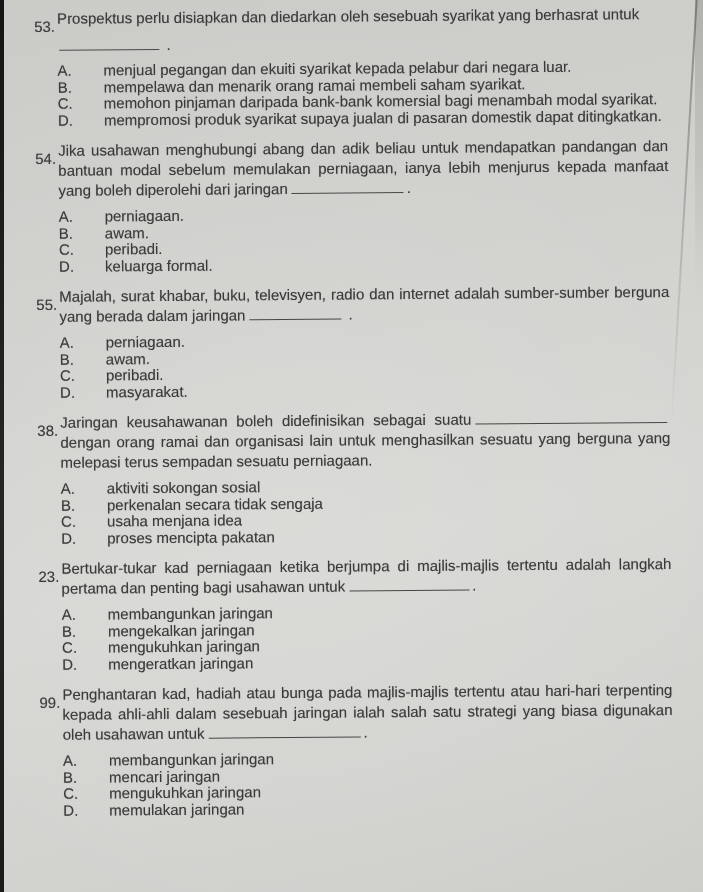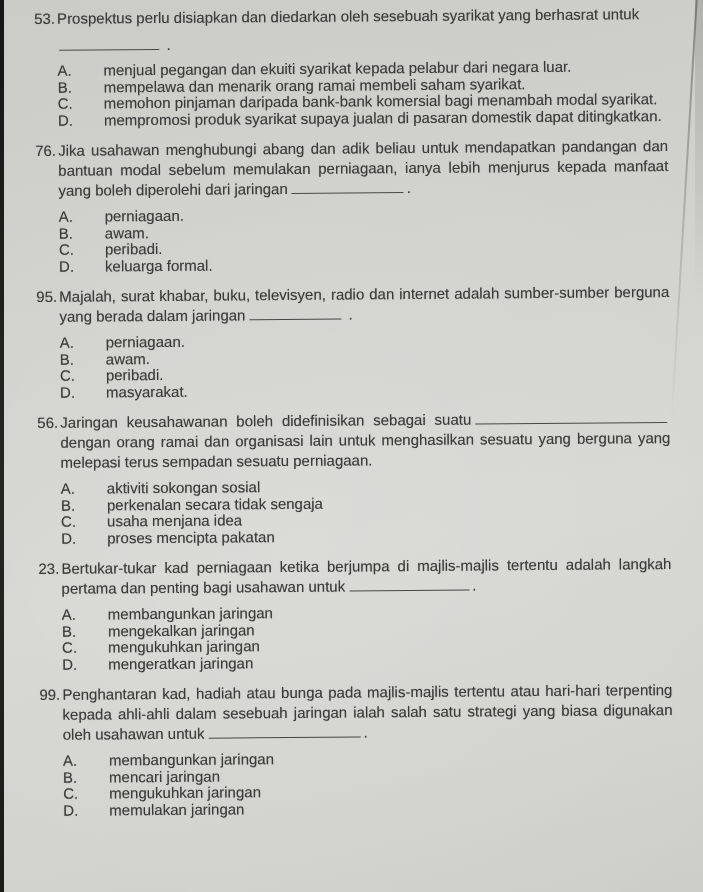--- a/index.html
+++ b/index.html
@@ -27,21 +27,21 @@
     background:linear-gradient(180deg, rgba(75,75,72,0.55), rgba(75,75,72,0));
     transform:rotate(3.4deg); transform-origin:top center;
   }
   .content {
     position:absolute; left:34px; right:36px; top:7px;
     transform:rotate(-0.45deg); transform-origin:40% 0;
     color:#3b3b3b;
     text-shadow:0 0 0.8px rgba(59,59,59,0.45);
   }
   .q { position:relative; margin-bottom:12px; }
-  .qnum { position:absolute; left:0; top:0; font-size:15px; line-height:20px; }
+  .qnum { position:absolute; left:0; top:8px; font-size:15px; line-height:20px; }
   .qbody { margin-left:23px; }
   .qpara { font-size:15px; line-height:20px; text-align:justify; }
   .blankline { margin-top:7px; height:19px; font-size:15px; line-height:19px; }
   .blank {
     display:inline-block; height:12px; vertical-align:baseline;
     border-bottom:1.5px solid #474745; margin:0 3px 0 4px;
   }
   .opts { margin-top:8px; }
   .opt { display:flex; font-size:15px; line-height:16.5px; }
   .optletter { flex:0 0 46px; }
@@ -81,21 +81,21 @@
           </div>
         <div class="opt">
             <span class="optletter">D.</span>
             <span class="opttext">mempromosi produk syarikat supaya jualan di pasaran domestik dapat ditingkatkan.</span>
           </div>
       </div>
     </div>
   </div>
 
   <div class="q">
-    <span class="qnum">76.</span>
+    <span class="qnum">54.</span>
     <div class="qbody">
       <div class="qpara">
         <span>Jika usahawan menghubungi abang dan adik beliau untuk mendapatkan pandangan dan bantuan modal sebelum memulakan perniagaan, ianya lebih menjurus kepada manfaat yang boleh diperolehi dari jaringan</span><span class="blank" style="width:112px;"></span><span>.</span>
       </div>
       <div class="opts">
         <div class="opt">
             <span class="optletter">A.</span>
             <span class="opttext">perniagaan.</span>
           </div>
         <div class="opt">
@@ -108,21 +108,21 @@
           </div>
         <div class="opt">
             <span class="optletter">D.</span>
             <span class="opttext">keluarga formal.</span>
           </div>
       </div>
     </div>
   </div>
 
   <div class="q">
-    <span class="qnum">95.</span>
+    <span class="qnum">55.</span>
     <div class="qbody">
       <div class="qpara">
         <span>Majalah, surat khabar, buku, televisyen, radio dan internet adalah sumber-sumber berguna yang berada dalam jaringan</span><span class="blank" style="width:92px;"></span><span> .</span>
       </div>
       <div class="opts">
         <div class="opt">
             <span class="optletter">A.</span>
             <span class="opttext">perniagaan.</span>
           </div>
         <div class="opt">
@@ -135,21 +135,21 @@
           </div>
         <div class="opt">
             <span class="optletter">D.</span>
             <span class="opttext">masyarakat.</span>
           </div>
       </div>
     </div>
   </div>
 
   <div class="q">
-    <span class="qnum">56.</span>
+    <span class="qnum">38.</span>
     <div class="qbody">
       <div class="qpara">
         <span>Jaringan keusahawanan boleh didefinisikan sebagai suatu</span><span class="blank" style="width:192px;"></span><span> dengan orang ramai dan organisasi lain untuk menghasilkan sesuatu yang berguna yang melepasi terus sempadan sesuatu perniagaan.</span>
       </div>
       <div class="opts">
         <div class="opt">
             <span class="optletter">A.</span>
             <span class="opttext">aktiviti sokongan sosial</span>
           </div>
         <div class="opt">

